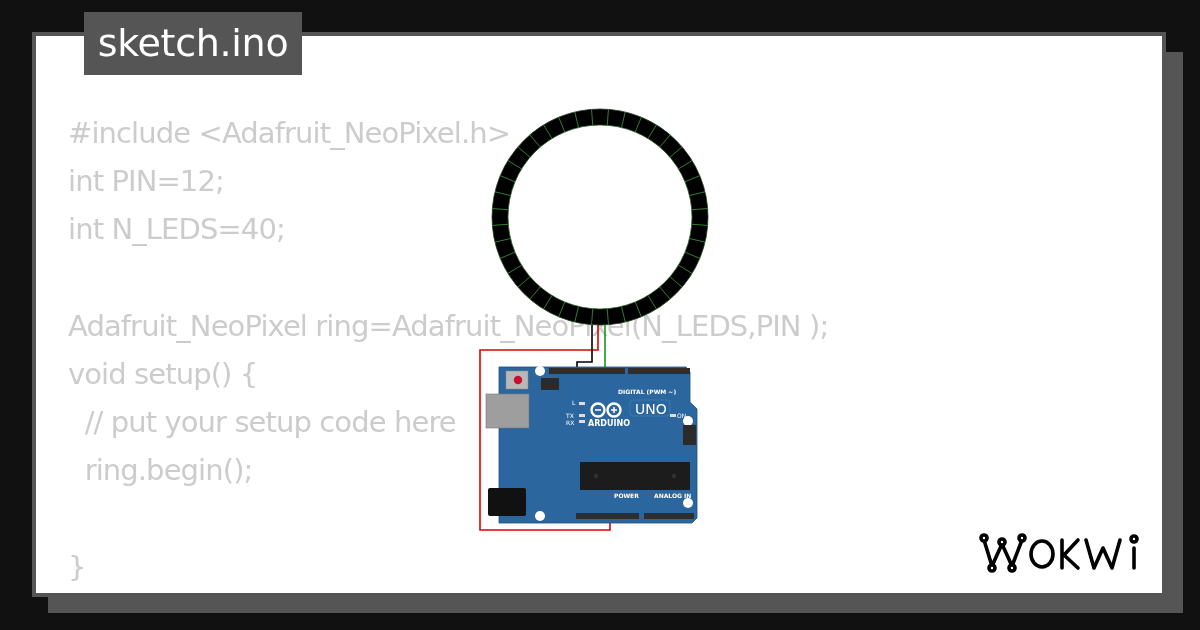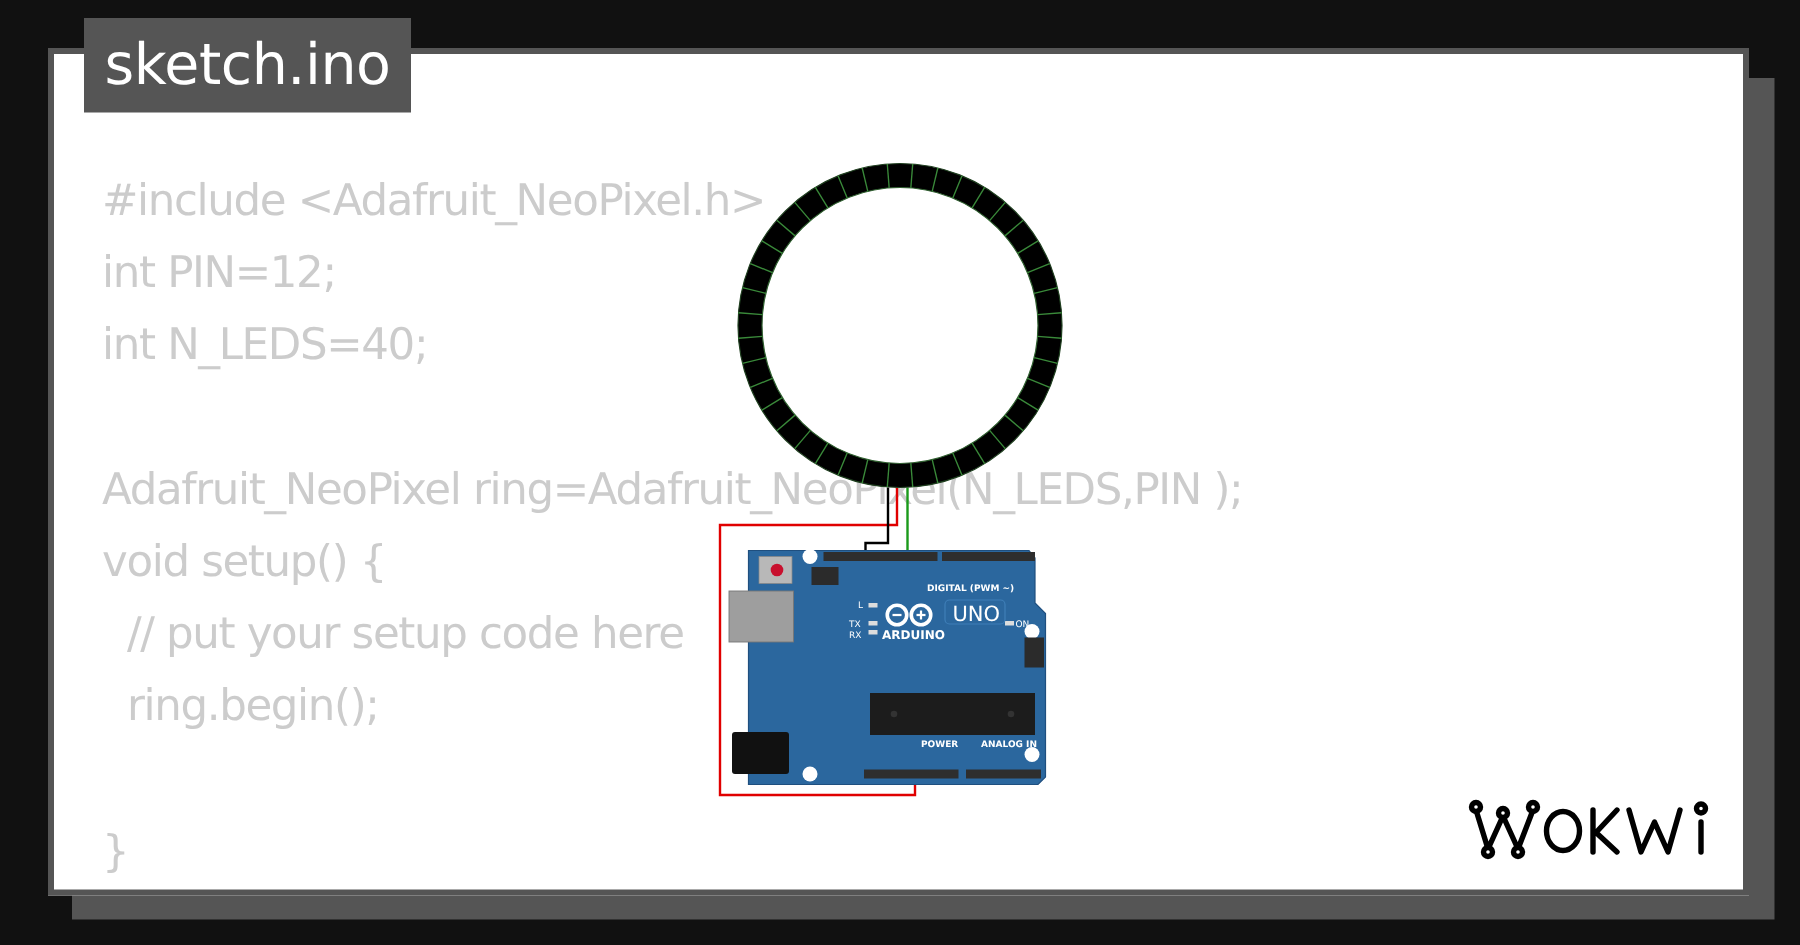--- a/index.html
+++ b/index.html
@@ -11,21 +11,21 @@
   .shadow {
     position: absolute; left: 48px; top: 52px; width: 1135px; height: 561px;
     background: #555555;
   }
   .card {
     position: absolute; left: 32px; top: 32px; width: 1134px; height: 565px;
     box-sizing: border-box; border: 4px solid #555555; background: #ffffff;
     overflow: hidden;
   }
   .file-tab {
-    position: absolute; left: 56px; top: 12px; width: 218px; height: 63px;
+    position: absolute; left: 84px; top: 12px; width: 218px; height: 63px;
     background: #555555; color: #ffffff;
     font-size: 38px; line-height: 63px; text-align: center;
     letter-spacing: -0.3px;
   }
   .code {
     position: absolute; left: 32px; top: 73px; margin: 0;
     font-family: "DejaVu Sans", sans-serif;
     font-size: 29px; line-height: 48.2px; color: #cccccc;
     white-space: pre; letter-spacing: -0.9px;
   }

